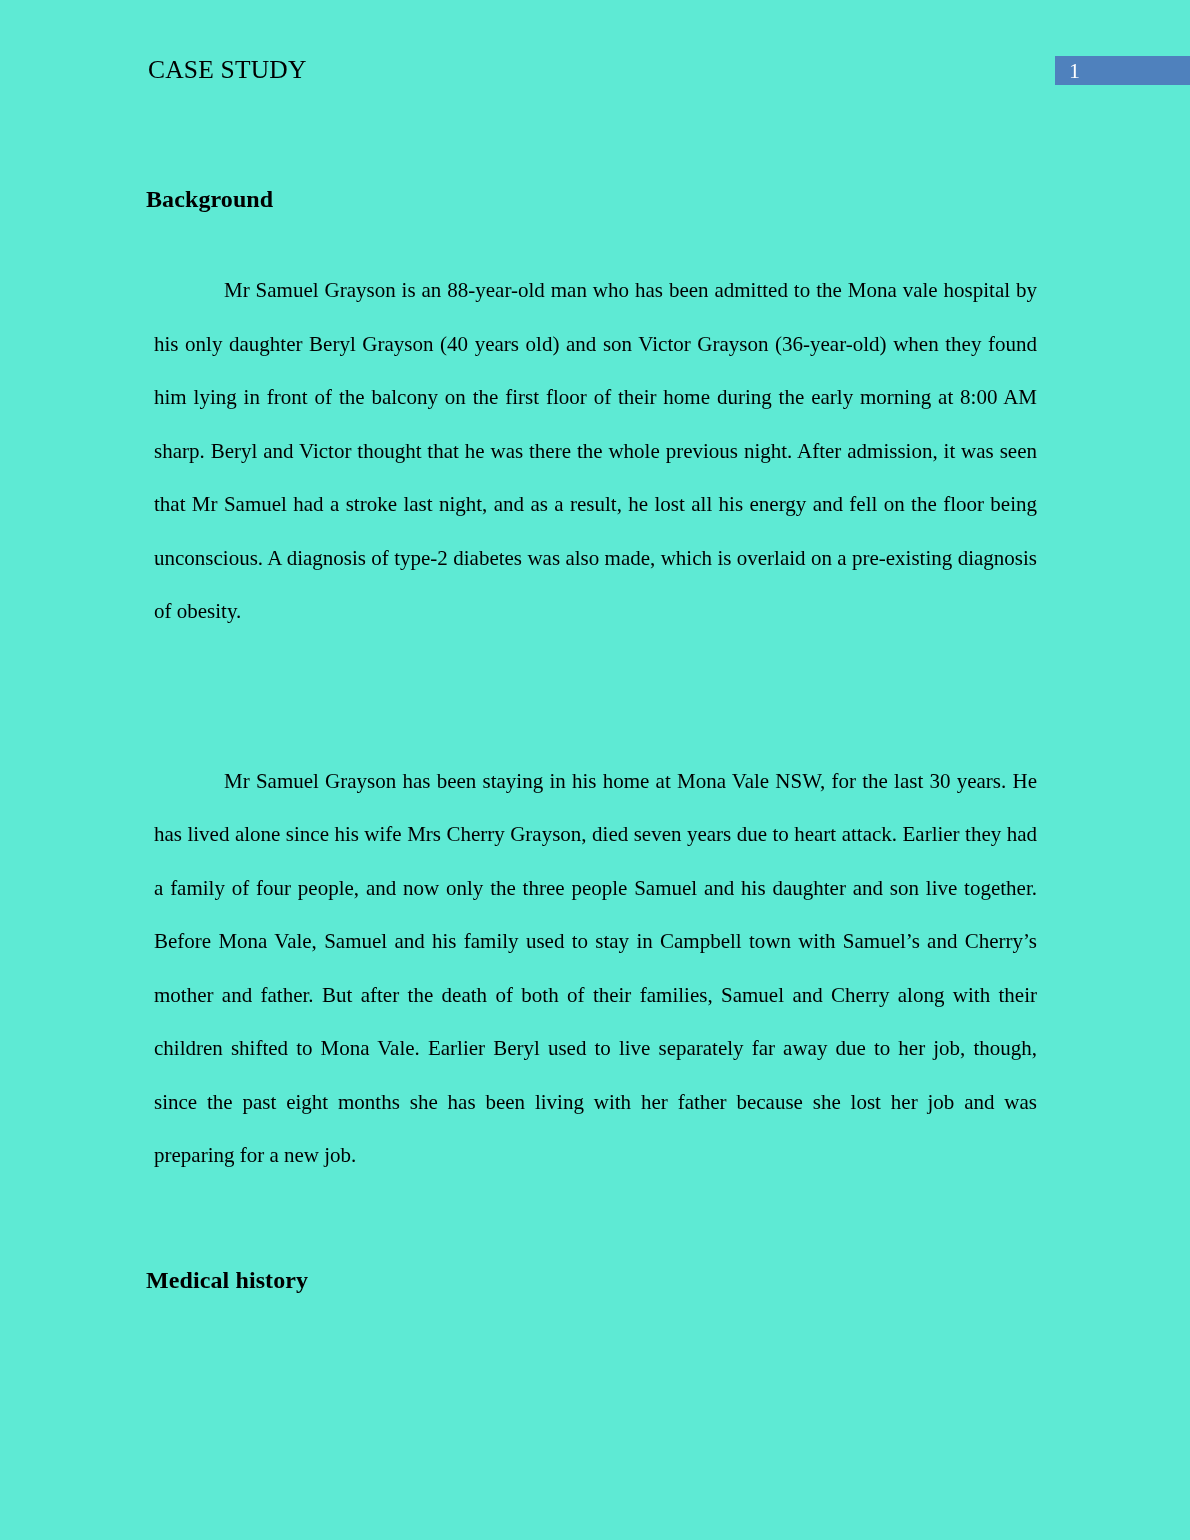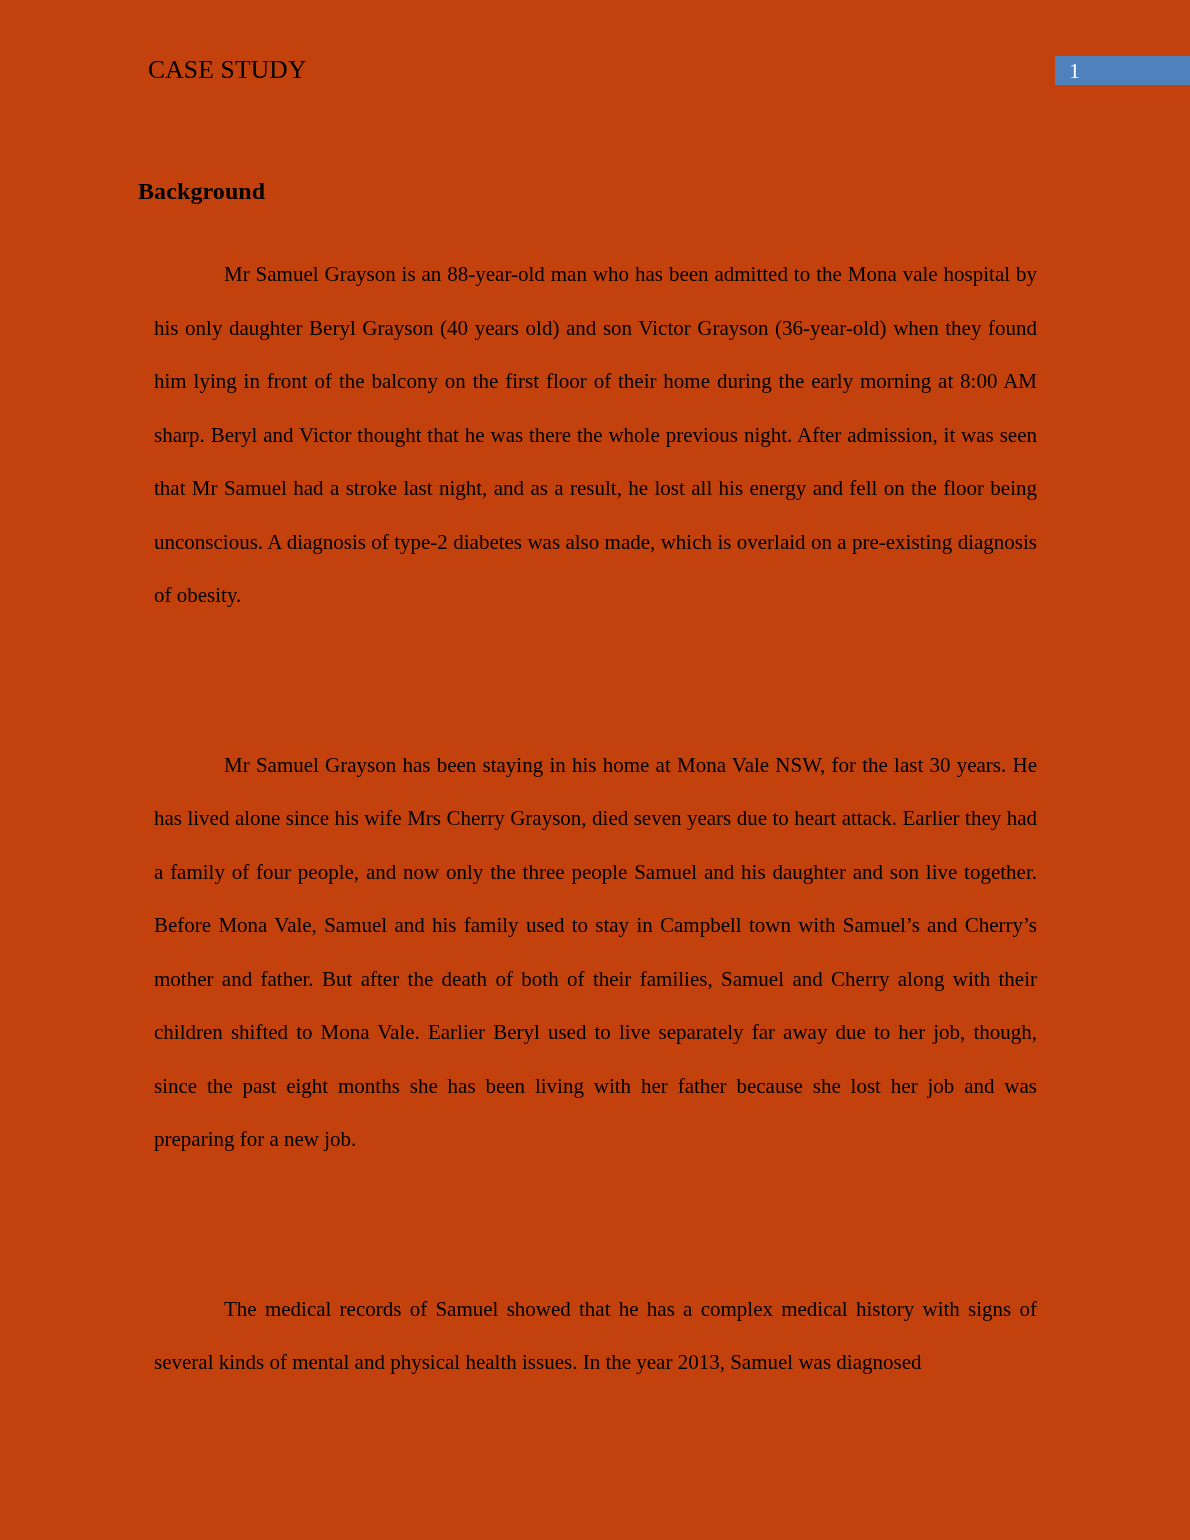--- a/index.html
+++ b/index.html
@@ -12,21 +12,21 @@
     height: 1540px;
     position: relative;
     font-family: "Liberation Serif", "DejaVu Serif", serif;
     color: #000000;
     overflow: hidden;
   }
 
   .page {
     position: absolute;
     inset: 0;
-    background: #c2410c;
+    background: #5eead4;
   }
 
   
   .header-band {
     position: absolute;
     top: 0;
     left: 0;
     width: 1190px;
     height: 110px;
   }
@@ -58,21 +58,21 @@
 
   
   .content {
     position: absolute;
     left: 138px;
     top: 176px;
     width: 915px;
   }
 
   h2.section-heading {
-    margin: 0;
+    margin: 8px;
     font-size: 24px;
     font-weight: bold;
     line-height: 30px;
     letter-spacing: 0.1px;
   }
 
   p.body-para {
     margin: 16px;
     font-size: 21px;
     line-height: 53.5px;
@@ -105,17 +105,17 @@
     <div class="gap-after-heading"></div>
     <p class="body-para">Mr Samuel Grayson is an 88-year-old man who has been admitted to the Mona vale hospital by his only daughter Beryl Grayson (40 years old) and son Victor Grayson (36-year-old) when they found him lying in front of the balcony on the first floor of their home during the early morning at 8:00 AM sharp. Beryl and Victor thought that he was there the whole previous night. After admission, it was seen that Mr Samuel had a stroke last night, and as a result, he lost all his energy and fell on the floor being unconscious. A diagnosis of type-2 diabetes was also made, which is overlaid on a pre-existing diagnosis of obesity.</p>
 
     <div class="gap-before-heading"></div>
 
     <div class="gap-after-heading"></div>
     <p class="body-para">Mr Samuel Grayson has been staying in his home at Mona Vale NSW, for the last 30 years. He has lived alone since his wife Mrs Cherry Grayson, died seven years due to heart attack. Earlier they had a family of four people, and now only the three people Samuel and his daughter and son live together. Before Mona Vale, Samuel and his family used to stay in Campbell town with Samuel’s and Cherry’s mother and father. But after the death of both of their families, Samuel and Cherry along with their children shifted to Mona Vale. Earlier Beryl used to live separately far away due to her job, though, since the past eight months she has been living with her father because she lost her job and was preparing for a new job.</p>
 
     <div class="gap-before-heading"></div>
 
+    <h2 class="section-heading">Medical history</h2>
     <div class="gap-after-heading"></div>
-    <p class="body-para">The medical records of Samuel showed that he has a complex medical history with signs of several kinds of mental and physical health issues. In the year 2013, Samuel was diagnosed</p>
 
   </div>
 </div>
 
 </body></html>

